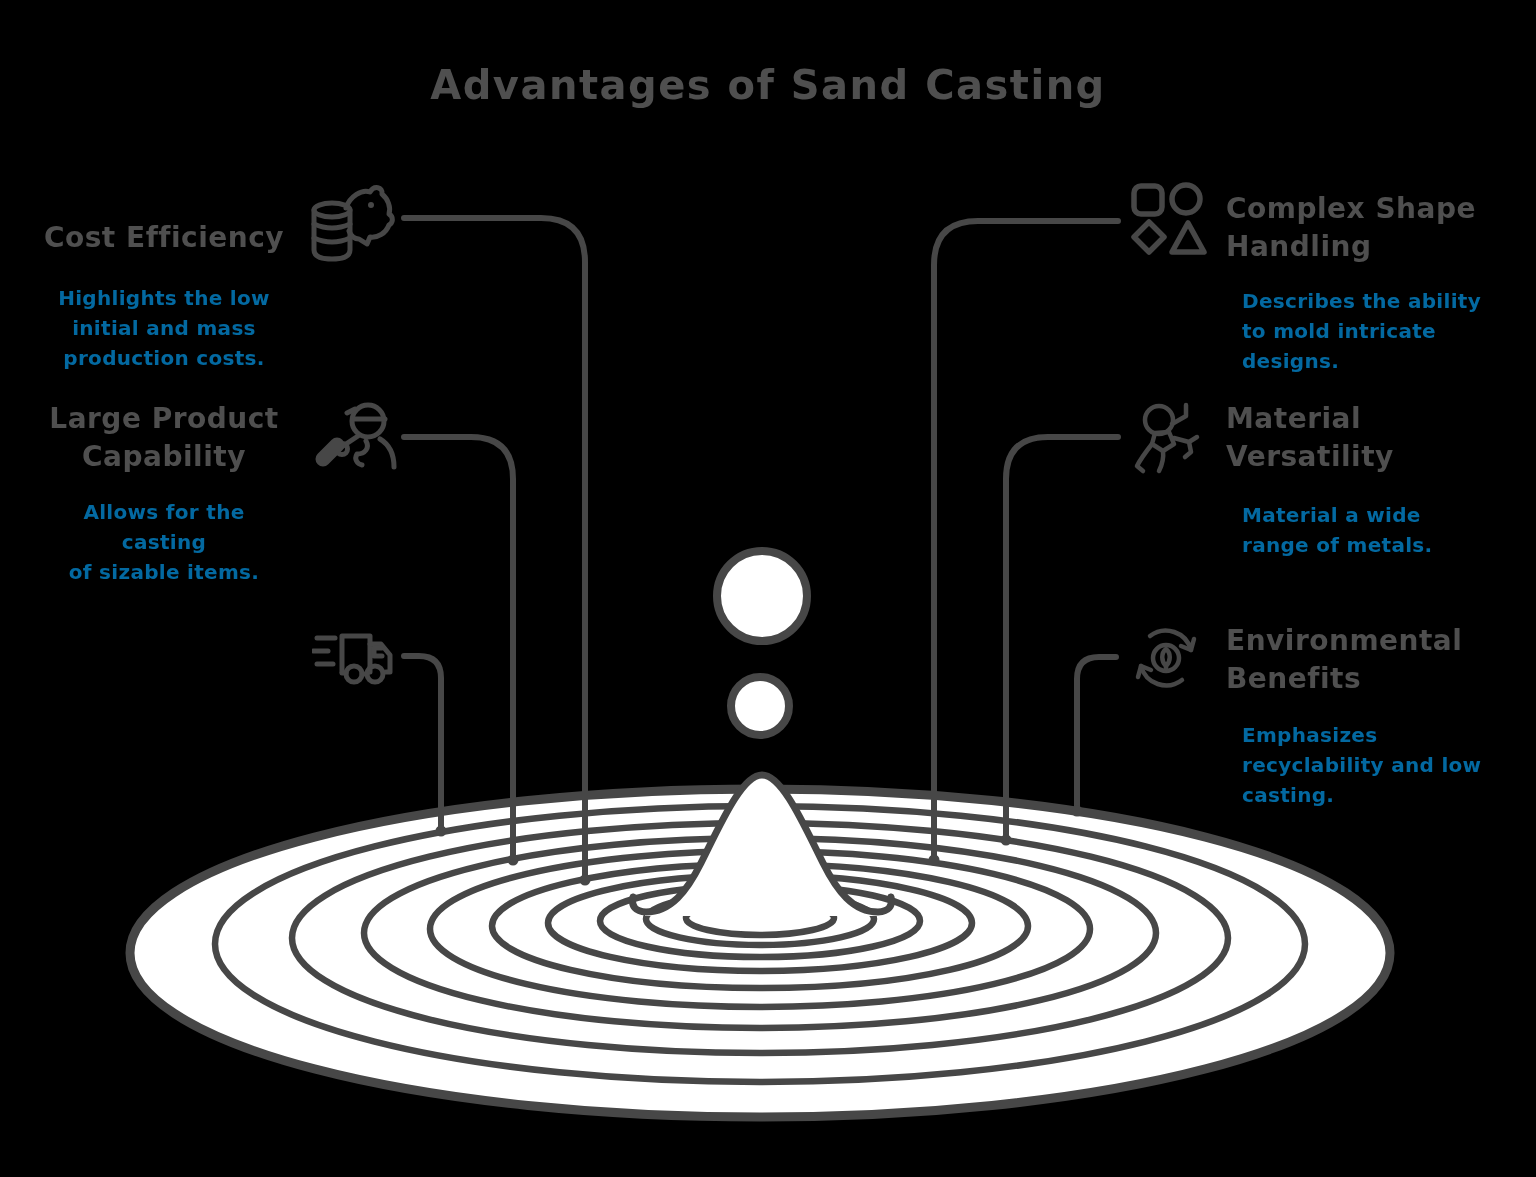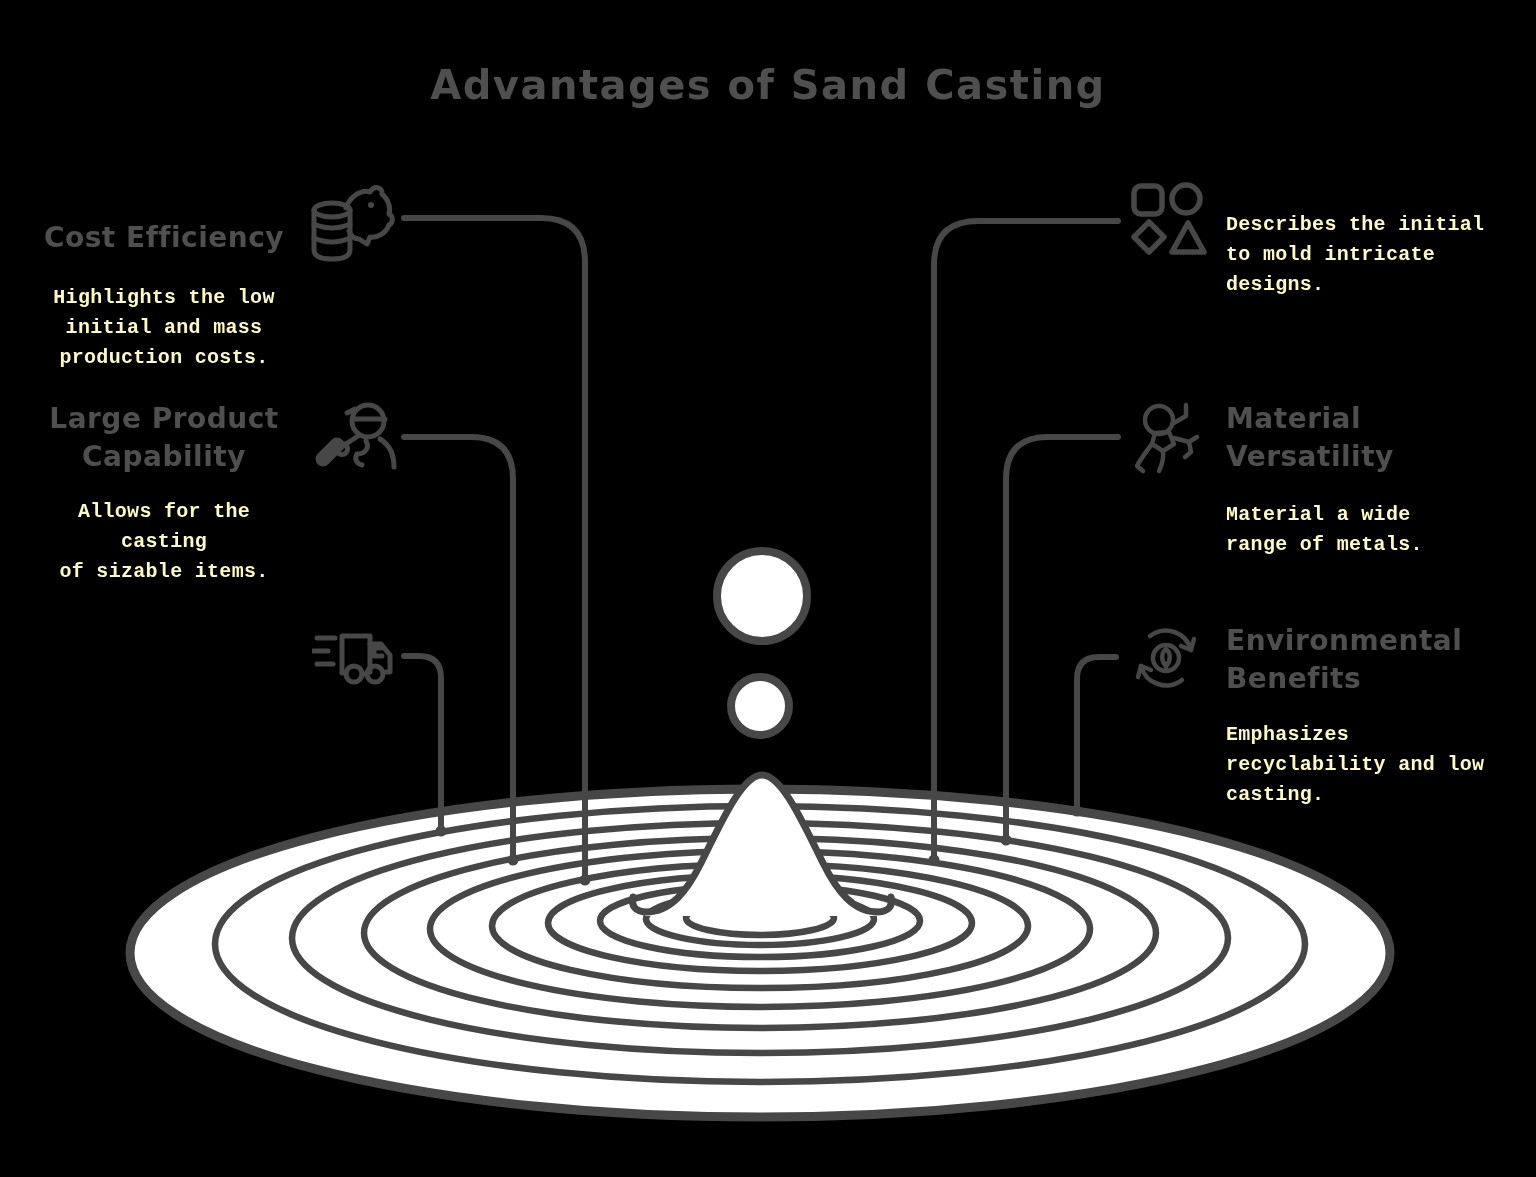--- a/index.html
+++ b/index.html
@@ -5,22 +5,22 @@
   html,body{margin:0;padding:0;background:#000;}
   body{width:1536px;height:1177px;position:relative;overflow:hidden;
        font-family:"DejaVu Sans", sans-serif;}
   .stage{position:absolute;inset:0;width:1536px;height:1177px;}
   svg.scene{position:absolute;left:0;top:0;width:1536px;height:1177px;}
   .page-title{position:absolute;top:62px;left:0;width:1536px;text-align:center;
        font-size:40px;font-weight:700;letter-spacing:1.5px;color:#4f4f4f;}
   .feature{position:absolute;}
   .feature h2{margin:0;font-size:28px;font-weight:700;line-height:38px;
        color:#4f4f4f;white-space:pre-line;letter-spacing:.5px;}
-  .feature p{margin:0;font-size:20px;font-weight:700;line-height:30px;
-       color:#fef9c3;white-space:pre-line;letter-spacing:.3px;font-family:Liberation Mono, monospace;}
+  .feature p{margin:16px;font-size:20px;font-weight:700;line-height:30px;
+       color:#0369a1;white-space:pre-line;letter-spacing:.3px;}
   .feature.left{text-align:center;}
   .feature.right{text-align:left;}
   #f-cost{left:33px;top:219px;width:262px;}      #f-cost p{margin-top:26px;}
   #f-large{left:33px;top:400px;width:262px;}     #f-large p{margin-top:21px;}
   #f-short{left:33px;top:622px;width:262px;}     #f-short p{margin-top:22px;}
   #f-complex{left:1226px;top:190px;width:300px;} #f-complex p{margin-top:20px;}
   #f-material{left:1226px;top:400px;width:300px;}#f-material p{margin-top:24px;}
   #f-env{left:1226px;top:622px;width:300px;}     #f-env p{margin-top:22px;}
   .icon{position:absolute;}
   .icon svg{display:block;}
@@ -150,21 +150,23 @@
 initial and mass
 production costs.</p>
   </div>
   <div class="feature left" id="f-large">
     <h2>Large Product
 Capability</h2>
     <p>Allows for the casting
 of sizable items.</p>
   </div>
   <div class="feature right" id="f-complex">
-    <p>Describes the initial
+    <h2>Complex Shape
+Handling</h2>
+    <p>Describes the ability
 to mold intricate
 designs.</p>
   </div>
   <div class="feature right" id="f-material">
     <h2>Material
 Versatility</h2>
     <p>Material a wide
 range of metals.</p>
   </div>
   <div class="feature right" id="f-env">

